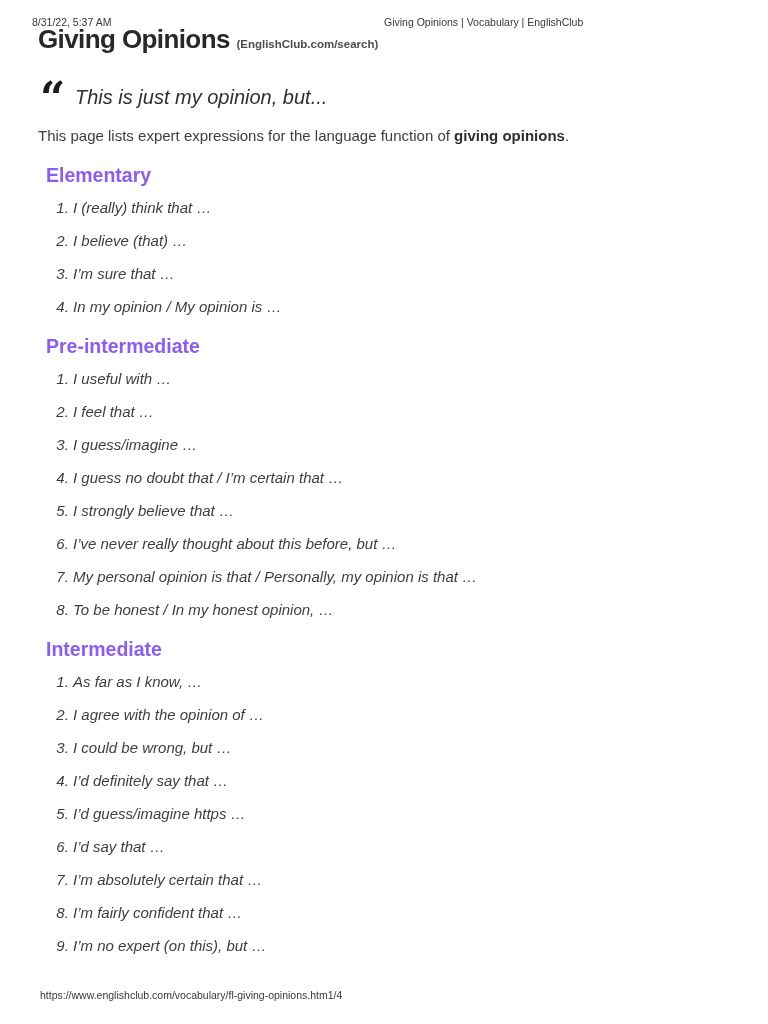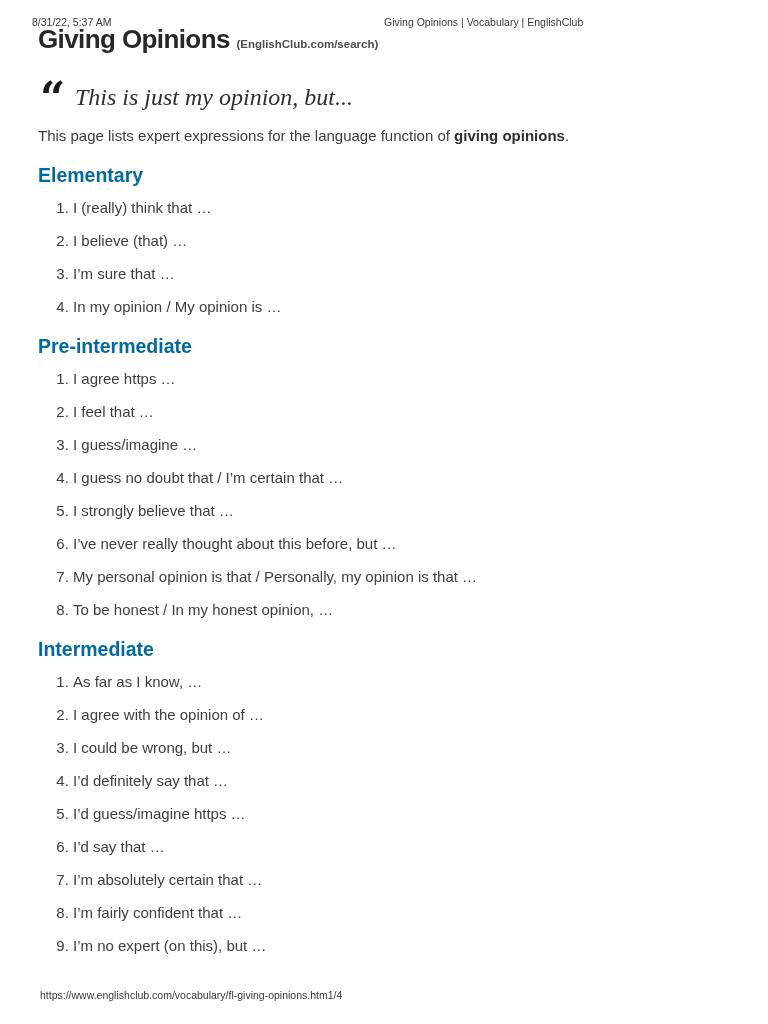--- a/index.html
+++ b/index.html
@@ -61,50 +61,51 @@
     font-family: "DejaVu Serif", serif;
     font-weight: bold;
     font-size: 44px;
     line-height: 1;
     color: #1a1a1a;
   }
   .quote .quote-text {
     display: block;
     margin-left: 37px;
     padding-top: 2px;
-    font-family: Liberation Serif, serif;
+    font-family: Liberation Sans, sans-serif;
     font-style: italic;
-    font-size: 24px;
+    font-size: 20px;
     line-height: 30px;
     color: #303030;
   }
   .intro {
     margin: 14px 0 0;
     font-size: 15px;
     line-height: 15px;
     color: #3e3e3e;
   }
   .intro .bold-term { font-weight: bold; color: #2f2f2f; }
   .section-heading {
-    margin: 22px 0 0;
+    margin: 22px 8px 0;
     font-size: 19.5px;
     line-height: 20px;
     font-weight: bold;
-    color: #0369a1;
+    color: #8b5cf6;
   }
   .expression-list {
     margin: 15px 0 0;
     padding-left: 35px;
     list-style: decimal;
   }
   .expression-list li {
     font-size: 15px;
     line-height: 15px;
     color: #3e3e3e;
     margin: 0 0 18px;
+    font-style: italic;
   }
 </style>
 </head>
 <body>
 
 <header class="print-header">
   <span class="datetime">8/31/22, 5:37 AM</span>
   <span class="doc-title">Giving Opinions | Vocabulary | EnglishClub</span>
 </header>
 
@@ -121,21 +122,21 @@
   <div id="sections">
       <h2 class="section-heading">Elementary</h2>
       <ol class="expression-list">
         <li>I (really) think that …</li>
         <li>I believe (that) …</li>
         <li>I’m sure that …</li>
         <li>In my opinion / My opinion is …</li>
       </ol>
       <h2 class="section-heading">Pre-intermediate</h2>
       <ol class="expression-list">
-        <li>I agree https …</li>
+        <li>I useful with …</li>
         <li>I feel that …</li>
         <li>I guess/imagine …</li>
         <li>I guess no doubt that / I’m certain that …</li>
         <li>I strongly believe that …</li>
         <li>I’ve never really thought about this before, but …</li>
         <li>My personal opinion is that / Personally, my opinion is that …</li>
         <li>To be honest / In my honest opinion, …</li>
       </ol>
       <h2 class="section-heading">Intermediate</h2>
       <ol class="expression-list">

